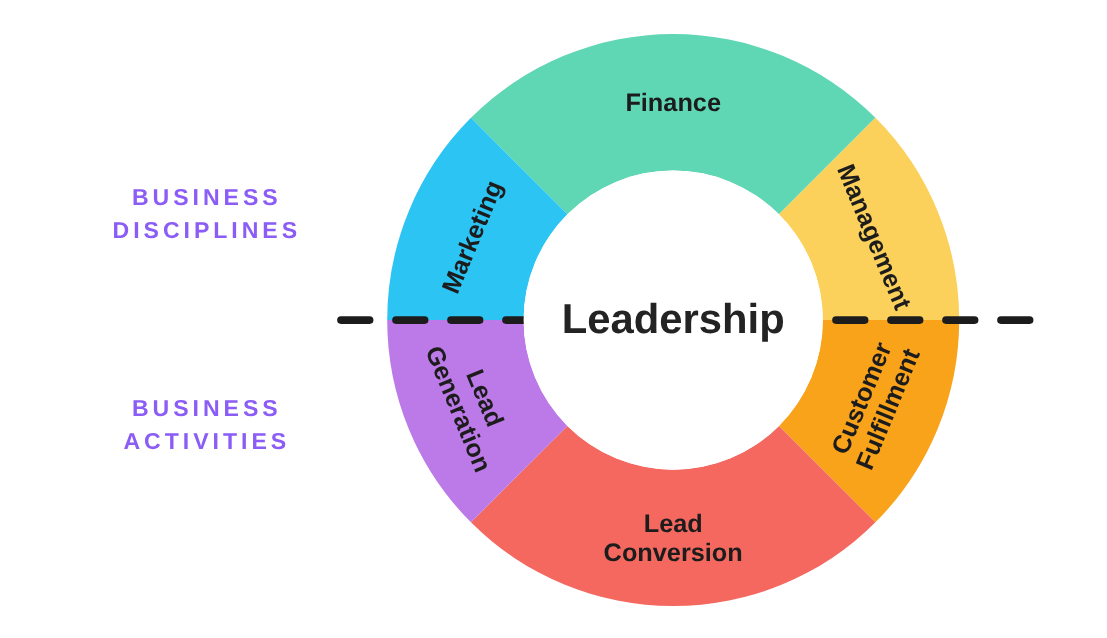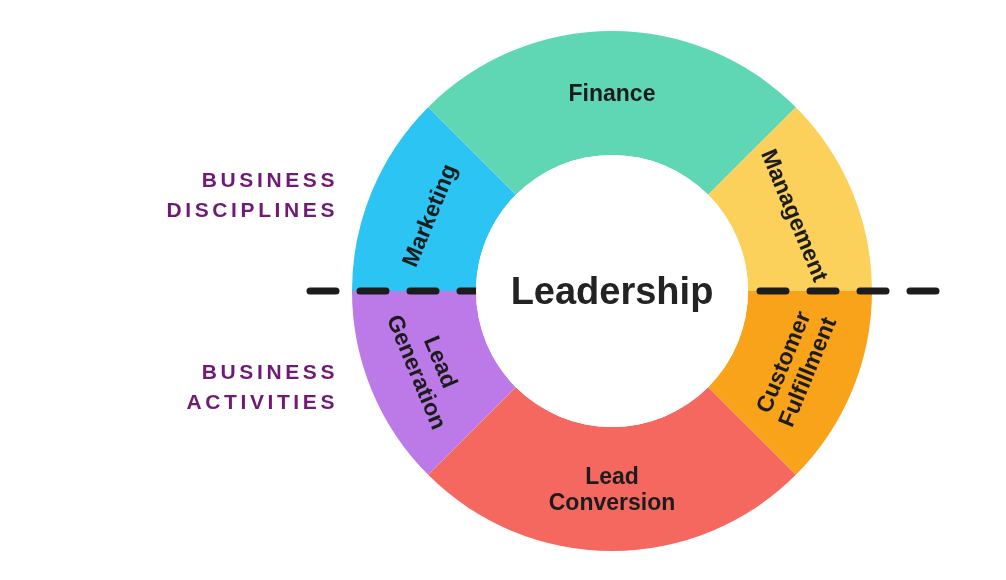--- a/index.html
+++ b/index.html
@@ -16,27 +16,27 @@
     -webkit-font-smoothing: antialiased;
   }
   #stage {
     position: absolute;
     left: 0; top: 0;
     width: 1006px;
     height: 580px;
   }
   .side-label {
     position: absolute;
-    color: #701a75;
+    color: #8b5cf6;
     font-family: "Liberation Sans", sans-serif;
     font-weight: bold;
     font-size: 21px;
     letter-spacing: 3.6px;
     line-height: 1.45;
-    text-align: right;
+    text-align: center;
     white-space: pre-line;
     width: 300px;
   }
   #label-disciplines {
     left: 38px;
     top: 165px;
   }
   #label-activities {
     left: 38px;
     top: 357px;

